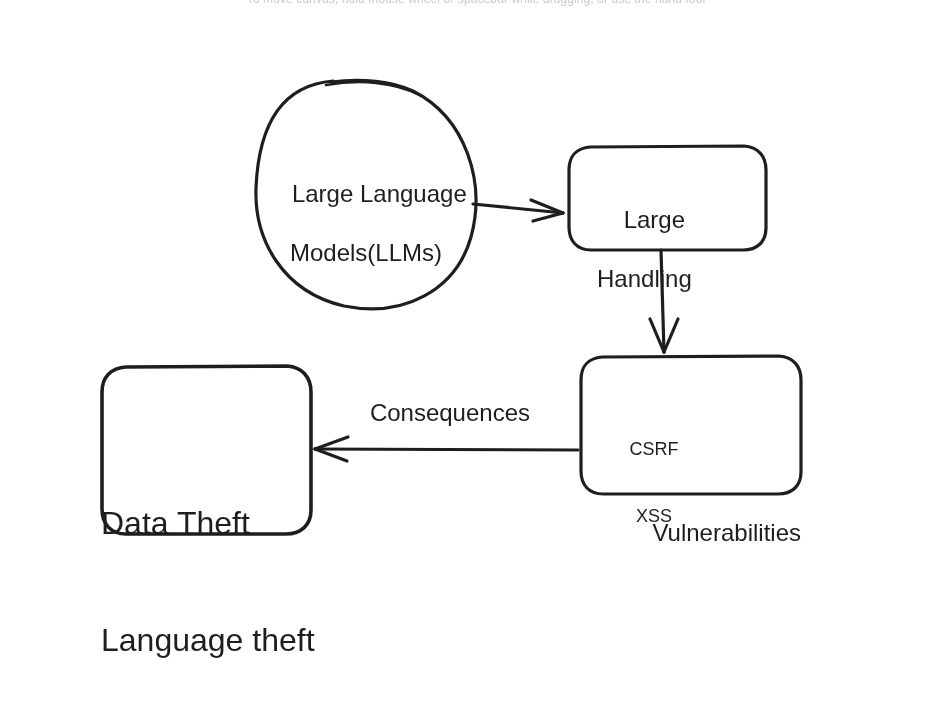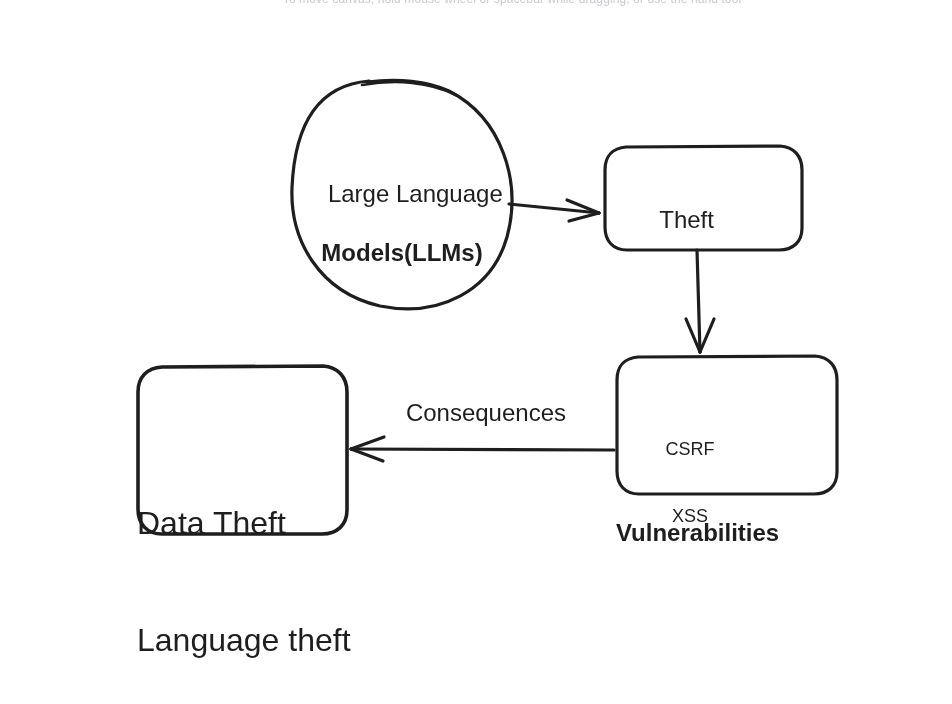--- a/index.html
+++ b/index.html
@@ -14,21 +14,20 @@
     position: relative;
     overflow: hidden;
     font-family: "Liberation Sans", sans-serif;
     color: #1e1e1e;
     -webkit-font-smoothing: antialiased;
   }
 
   #canvas-root {
     position: absolute;
     inset: 0;
-    margin-left: 36px;
   }
 
   
   .canvas-hint {
     position: absolute;
     top: -8px;
     left: 0;
     width: 952px;
     text-align: center;
     font-size: 12px;
@@ -56,21 +55,21 @@
     user-select: none;
   }
 
   .t-ellipse-label {
     left: 255px;
     top: 150px;
     width: 222px;
     text-align: center;
     font-size: 24px;
   }
-  .t-ellipse-label .line2 { display: block; font-weight: bold; }
+  .t-ellipse-label .line2 { display: block; }
 
   .t-output-label {
     left: 597px;
     top: 176px;
     width: 160px;
     text-align: left;
     font-size: 24px;
   }
   .t-output-label .line2 { display: block; }
 
@@ -81,23 +80,22 @@
     text-align: center;
     font-size: 18px;
     line-height: 1.23;
   }
   .t-vuln-items span { display: block; }
 
   .t-vuln-caption {
     left: 580px;
     top: 518px;
     width: 221px;
-    text-align: left;
-    font-size: 24px;
-    font-weight: bold;
+    text-align: right;
+    font-size: 24px;
   }
 
   .t-theft-label {
     left: 101px;
     top: 426px;
     width: 210px;
     text-align: left;
     font-size: 32px;
   }
   .t-theft-label span { display: block; }
@@ -184,21 +182,22 @@
     </g>
 
   </svg>
 
   <div class="shape-text t-ellipse-label">
     <span>Large Language</span>
     <span class="line2">Models(LLMs)</span>
   </div>
 
   <div class="shape-text t-output-label">
-    <span>Theft</span>
+    <span>Large</span>
+    <span class="line2">Handling</span>
   </div>
 
   <div class="shape-text t-vuln-items">
     <span>CSRF</span>
     <span>XSS</span>
   </div>
 
   <div class="shape-text t-vuln-caption">Vulnerabilities</div>
 
   <div class="shape-text t-theft-label">

